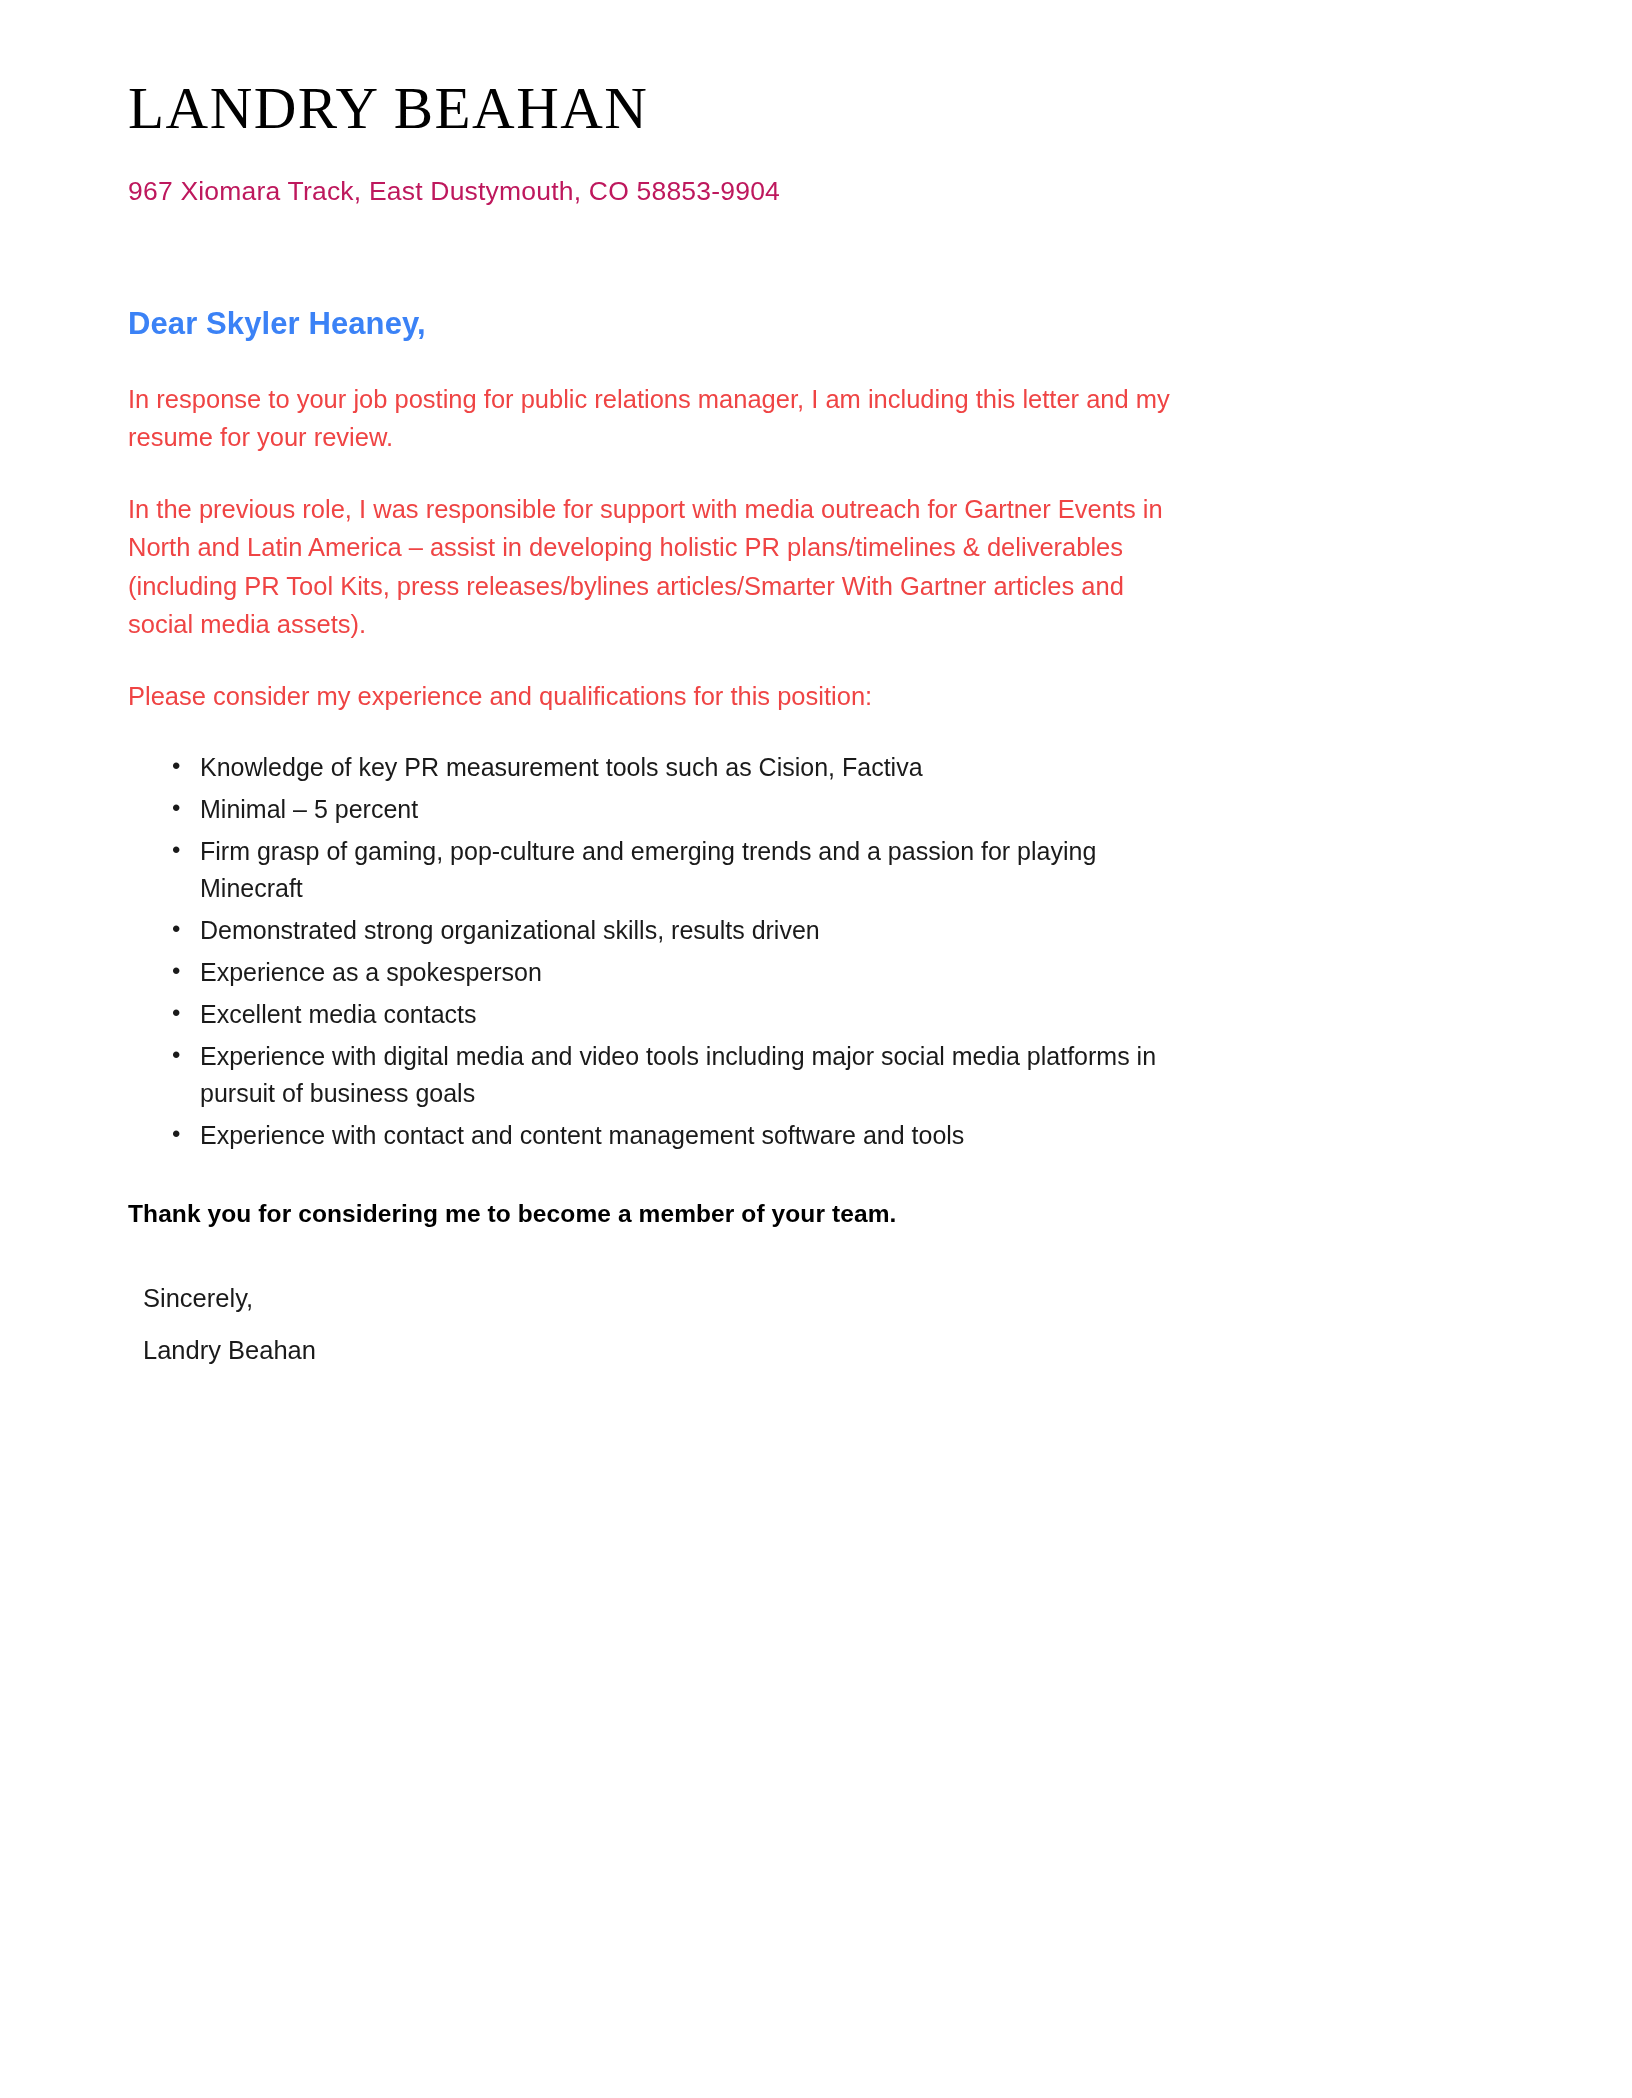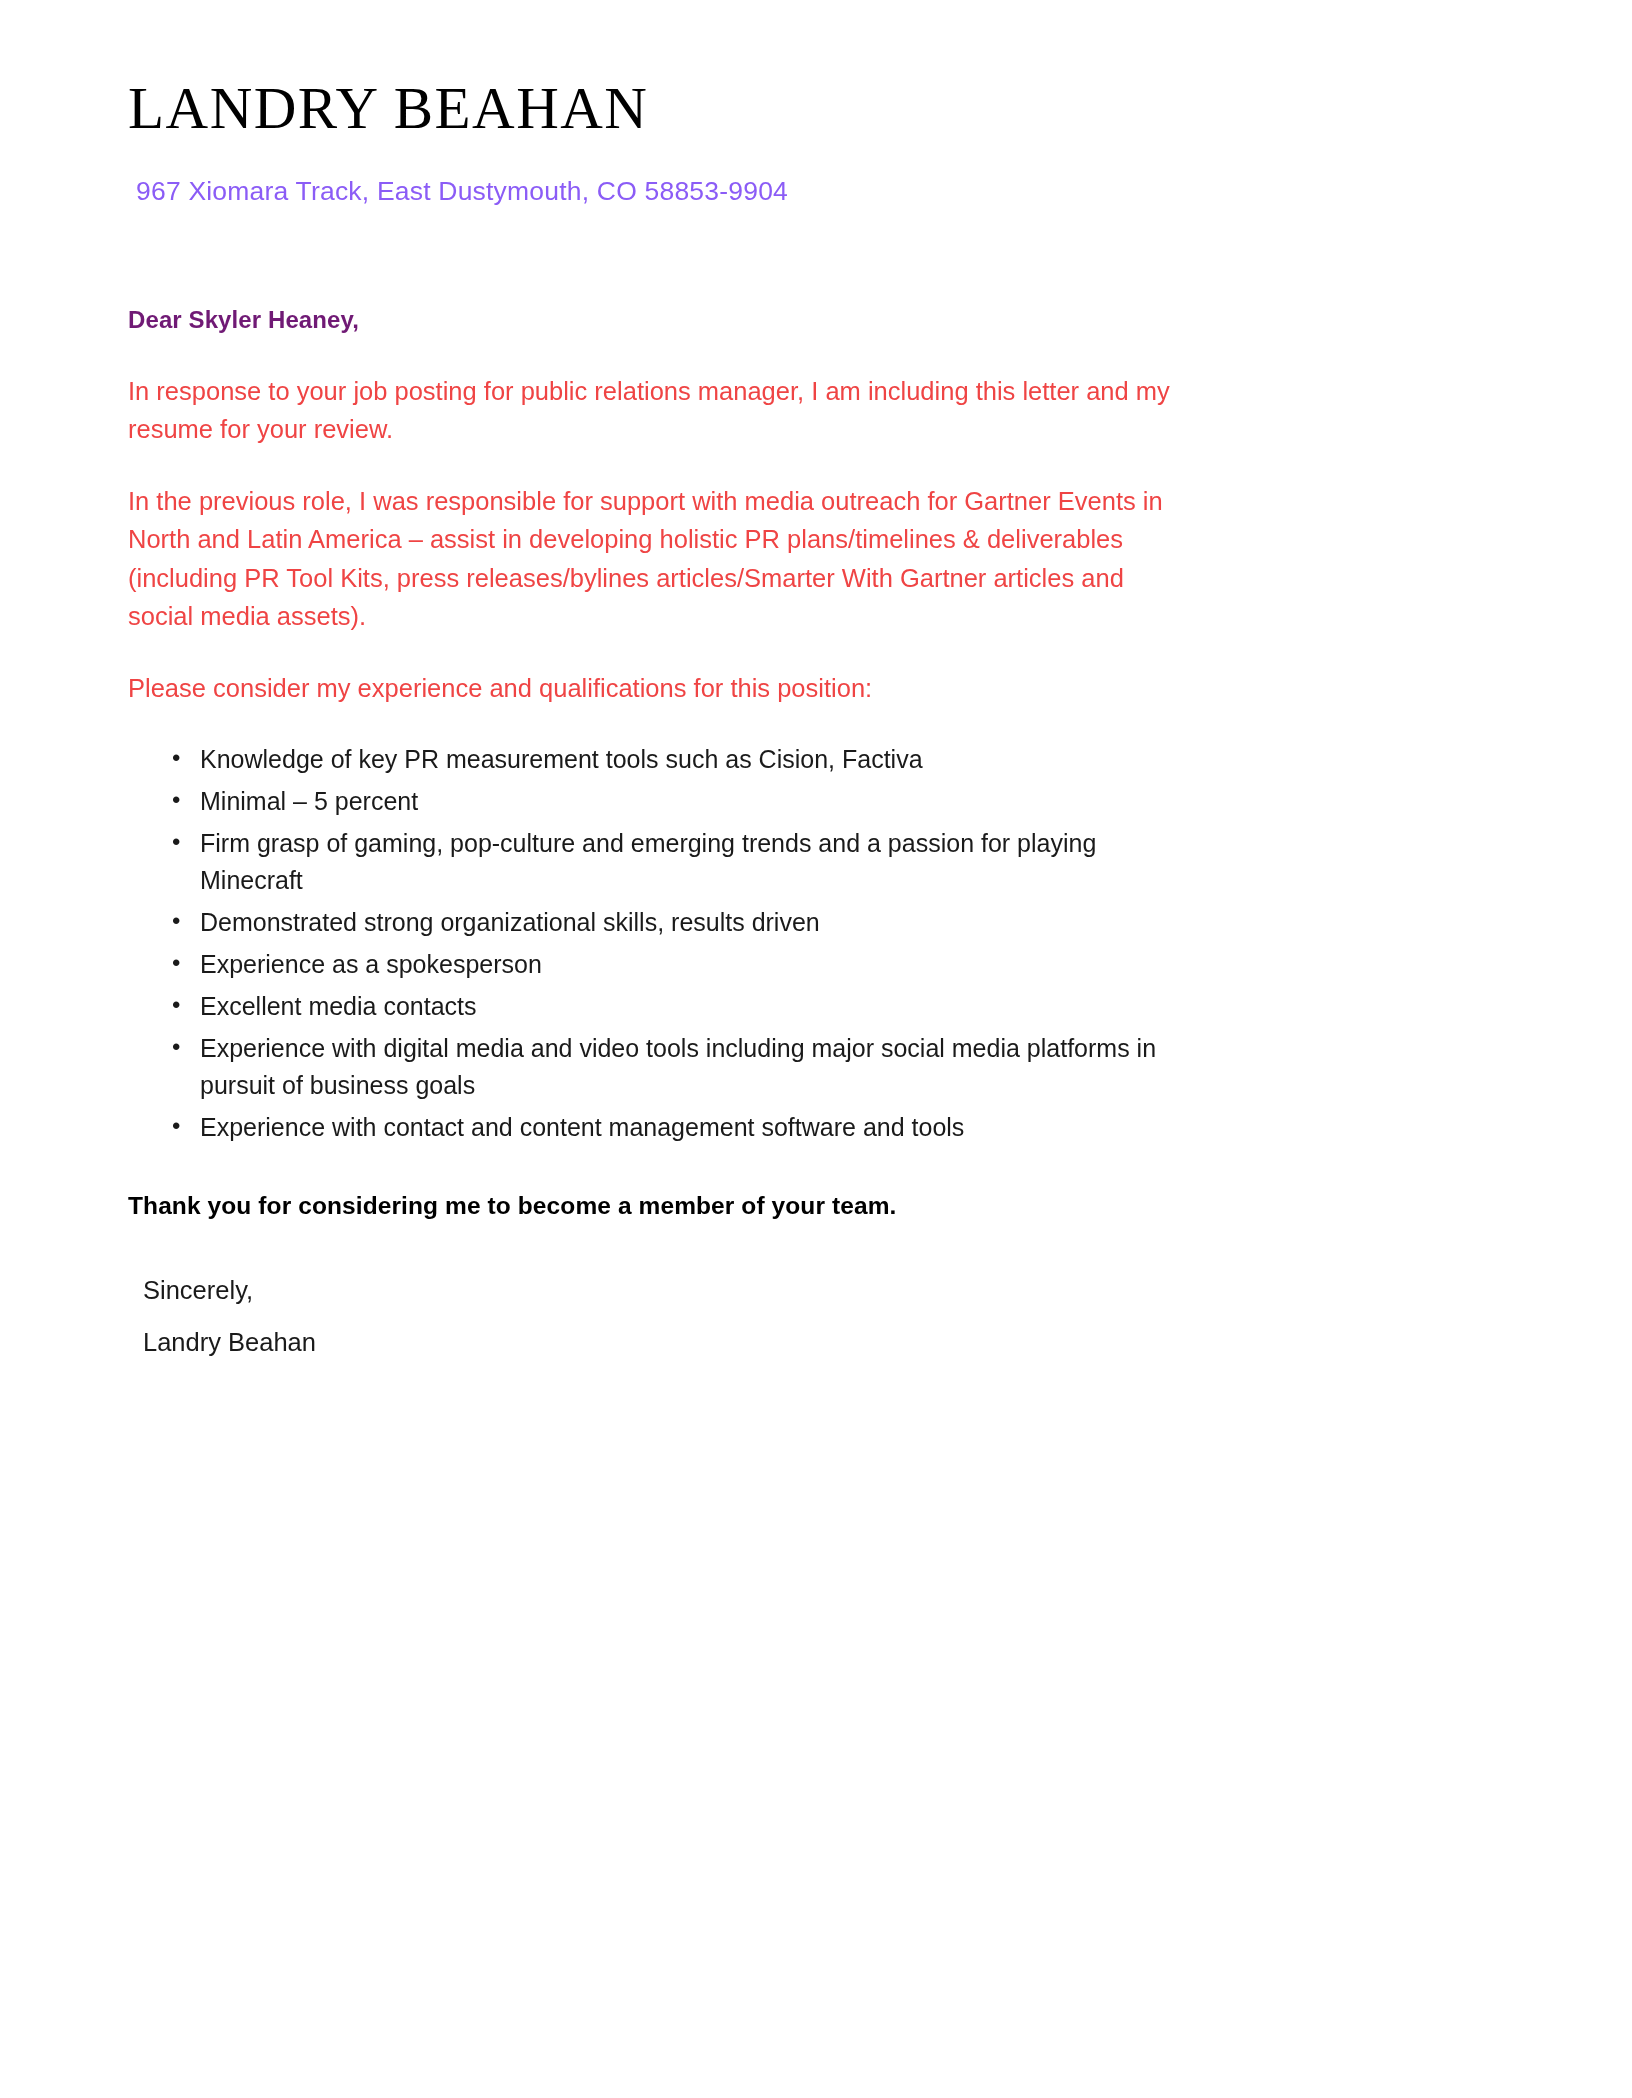--- a/index.html
+++ b/index.html
@@ -27,29 +27,29 @@
     letter-spacing: 1.5px;
     font-weight: 400;
     line-height: 1.05;
     margin: 0 0 34px 0;
     color: #000000;
   }
   .letter-address {
     font-size: 26.5px;
     line-height: 1.35;
     letter-spacing: 0.2px;
-    margin: 0 0 96px 8px;
-    color: #8b5cf6;
+    margin: 0 0 96px 0;
+    color: #be185d;
   }
   .salutation {
-    font-size: 24px;
+    font-size: 31px;
     font-weight: bold;
     letter-spacing: 0.1px;
     margin: 0 0 38px 0;
-    color: #701a75;
+    color: #3b82f6;
   }
   p.body-par {
     font-size: 25.5px;
     line-height: 1.5;
     margin: 0 0 34px 0;
     color: #ef4444;
   }
   ul.qual-list {
     margin: 24px 0 42px 0;
     padding: 0 0 0 44px;

